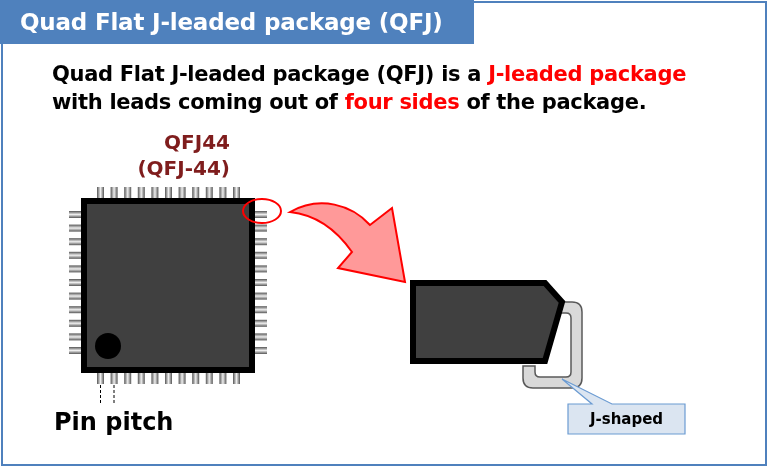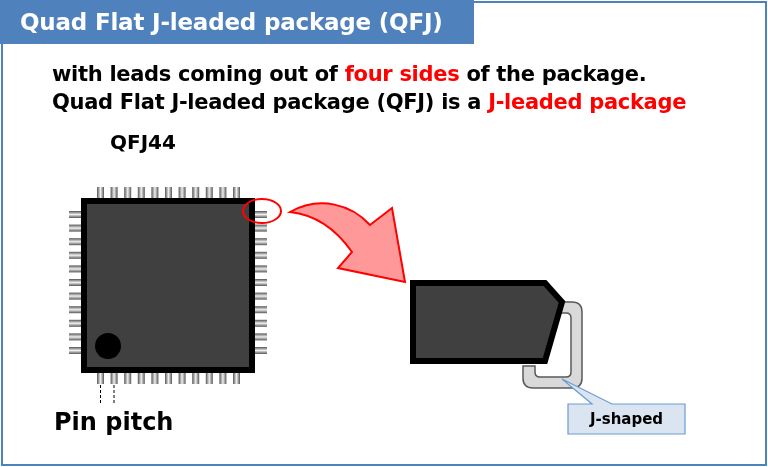--- a/index.html
+++ b/index.html
@@ -6,22 +6,22 @@
   body { width:768px; height:467px; position:relative; overflow:hidden; background:#ffffff;
          font-family:"DejaVu Sans", sans-serif; }
   .frame { position:absolute; left:1px; top:1px; width:762px; height:461px;
            border:2px solid #4f81bd; background:#fff; }
   .title-bar { position:absolute; left:0; top:0; width:474px; height:44px; background:#4f81bd;
                color:#fff; font-weight:bold; font-size:23px; line-height:44px; padding-left:20px;
                box-sizing:border-box; letter-spacing:-0.2px; }
   .desc { position:absolute; left:52px; top:60px; font-size:21px; font-weight:bold; color:#000;
           line-height:28px; letter-spacing:-0.3px; }
   .red { color:#ff0000; }
-  .part-label { position:absolute; left:110px; top:129px; width:120px; text-align:left;
-                font-size:20px; font-weight:bold; line-height:26px; color:#000000; }
+  .part-label { position:absolute; left:110px; top:129px; width:120px; text-align:right;
+                font-size:20px; font-weight:bold; line-height:26px; color:#7f1d1d; }
   .pin-pitch { position:absolute; left:54px; top:408px; font-size:24px; font-weight:bold; color:#000; }
   .callout-text { position:absolute; left:568px; top:404px; width:117px; height:14px; text-align:center;
                   line-height:30px; font-size:15px; font-weight:bold; color:#000; }
   svg.diagram { position:absolute; left:0; top:0; }
 </style>
 </head>
 <body>
 
 <div class="frame"></div>
 
@@ -108,22 +108,23 @@
   <path d="M558,302 L572,302 Q582,302 582,312 L582,378 Q582,388 572,388 L533,388 Q523,388 523,378 L523,366 L535,366 L535,372 Q535,377 540,377 L566,377 Q571,377 571,372 L571,318 Q571,313 566,313 L556,313 Z" fill="#d9d9d9" stroke="#595959" stroke-width="1.5"></path>
 
   <path d="M413,283 L545,283 L562,302 L545,361 L413,361 Z" fill="#404040" stroke="#000" stroke-width="6" stroke-linejoin="miter"></path>
 
   <path d="M568,404 L592,404 L562,379 L612,404 L685,404 L685,434 L568,434 Z" fill="#dbe5f1" stroke="#6b9bd2" stroke-width="1.2"></path>
 </svg>
 
 <div class="title-bar">Quad Flat J-leaded package (QFJ)</div>
 
 <div class="desc">
+  <div><span>Quad Flat J-leaded package (QFJ) is a </span><span class="red">J-leaded package</span></div>
   <div><span>with leads coming out of </span><span class="red">four sides</span><span> of the package.</span></div>
-  <div><span>Quad Flat J-leaded package (QFJ) is a </span><span class="red">J-leaded package</span></div>
 </div>
 
 <div class="part-label">
   <div>QFJ44</div>
+  <div>(QFJ-44)</div>
 </div>
 
 <div class="pin-pitch">Pin pitch</div>
 <div class="callout-text">J-shaped</div>
 
 </body></html>

